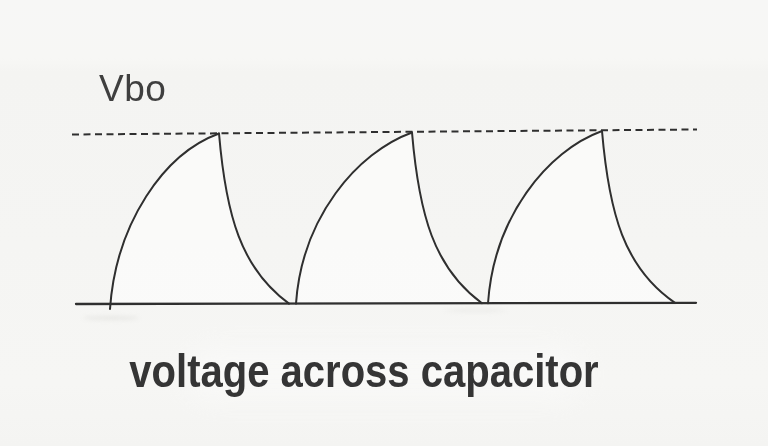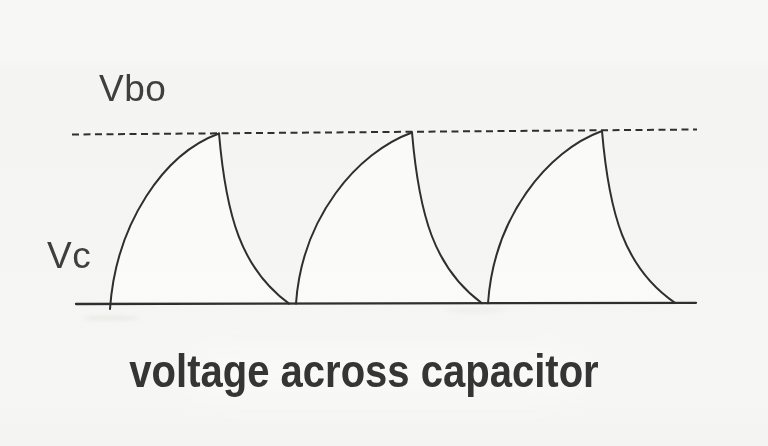--- a/index.html
+++ b/index.html
@@ -48,16 +48,15 @@
       <path d="M 219 133.5 C 226 215.5 241 268.58774193548385 289 303.58774193548385" fill="none" stroke="#2f2f2f" stroke-width="2" stroke-linecap="round"></path>
       <path d="M 296 303.5741935483871 C 302 217.5741935483871 357 152.5 412 132.5" fill="none" stroke="#2f2f2f" stroke-width="2" stroke-linecap="round"></path>
       <path d="M 412 132.5 C 419 214.5 434 268.21419354838713 482 303.21419354838713" fill="none" stroke="#2f2f2f" stroke-width="2" stroke-linecap="round"></path>
       <path d="M 488 303.2025806451613 C 494 217.20258064516128 547 151 602 131" fill="none" stroke="#2f2f2f" stroke-width="2" stroke-linecap="round"></path>
       <path d="M 602 131 C 609 213 624 267.84064516129035 675 302.84064516129035" fill="none" stroke="#2f2f2f" stroke-width="2" stroke-linecap="round"></path>
       <line x1="76" y1="304" x2="696" y2="302.8" stroke="#2f2f2f" stroke-width="2.3" stroke-linecap="round"></line>
     </svg>
 
   <div class="axis-label vbo-label">Vbo</div>
 
-  <div class="axis-label vc-label">Vc</div>
 
   <div class="caption">voltage across capacitor</div>
 </div>
 
 </body></html>

